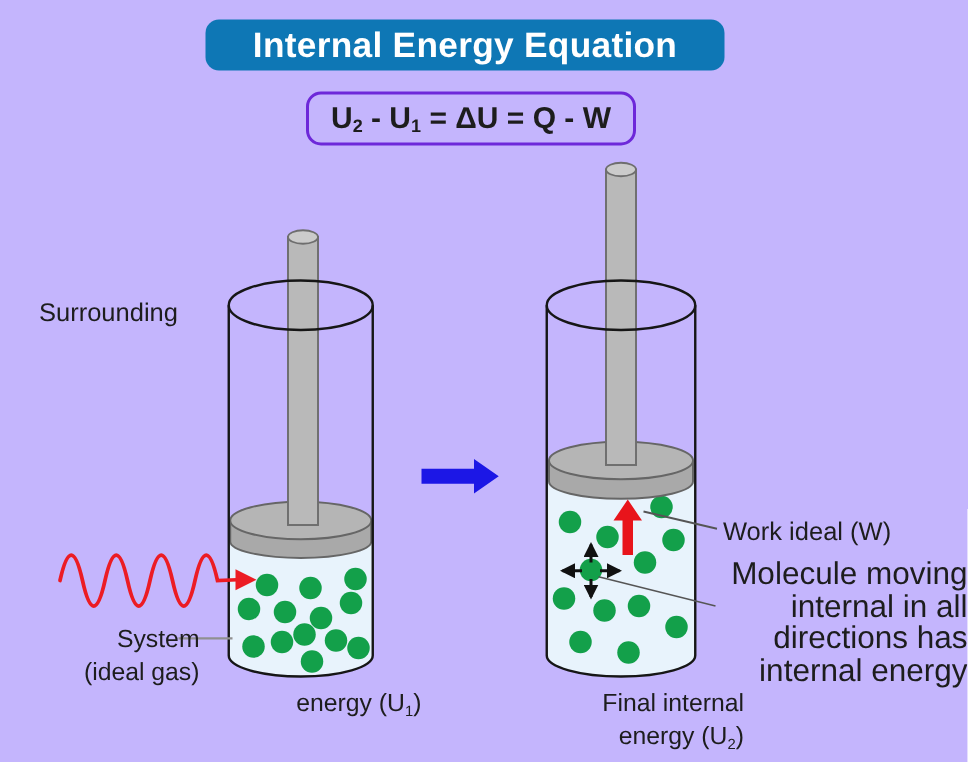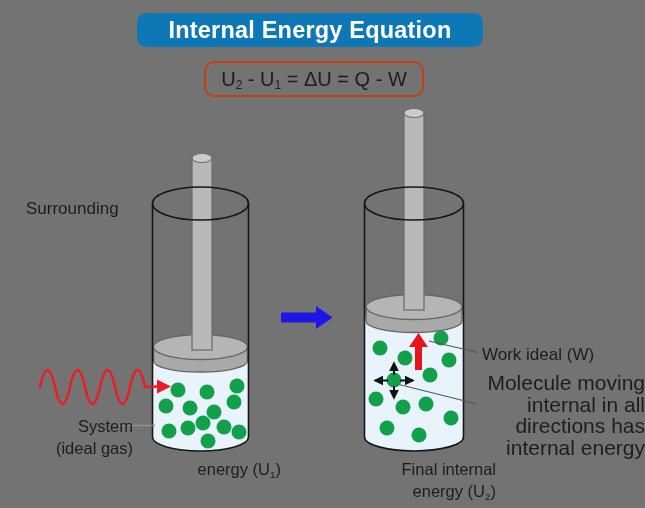--- a/index.html
+++ b/index.html
@@ -1,24 +1,24 @@
 <!DOCTYPE html>
 <html><head>
 <meta charset="utf-8">
 <style>
   html,body{margin:0;padding:0;background:#fff;}
-  .stage{position:relative;width:645px;height:508px;background:#737373;
+  .stage{position:relative;width:645px;height:508px;background:#c4b5fd;
          font-family:"Liberation Sans",sans-serif;color:#1d1d1d;overflow:hidden;}
   .abs{position:absolute;}
   .banner{left:137px;top:13px;width:346px;height:34px;border-radius:9px;
           display:flex;align-items:center;justify-content:center;
           font-size:23.5px;font-weight:bold;letter-spacing:0.2px;}
-  .eqbox{left:204px;top:61px;width:216px;height:32px;border:2px solid #c2410c;border-radius:10px;
+  .eqbox{left:204px;top:61px;width:216px;height:32px;border:2px solid #6d28d9;border-radius:10px;
          display:flex;align-items:center;justify-content:center;
-         font-size:20px;font-weight:normal;white-space:pre;}
+         font-size:20px;font-weight:bold;white-space:pre;}
   .sub{font-size:60%;position:relative;top:0.3em;}
   .lbl{font-size:17px;white-space:nowrap;}
   .caption{font-size:16.5px;line-height:22px;text-align:right;}
   .note{font-size:21px;line-height:21.5px;text-align:right;}
   svg{position:absolute;left:0;top:0;}
 </style>
 </head>
 <body>
 
 <div class="stage">

